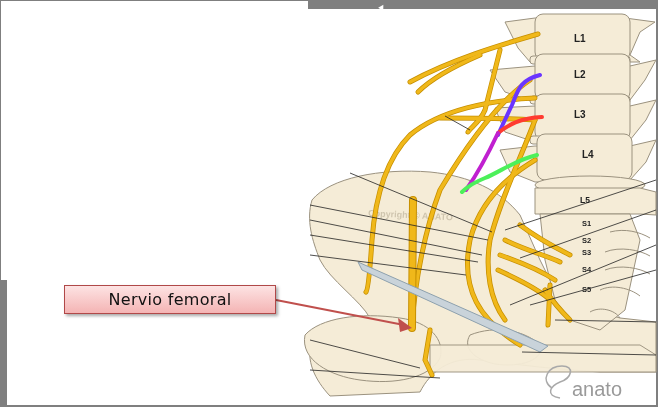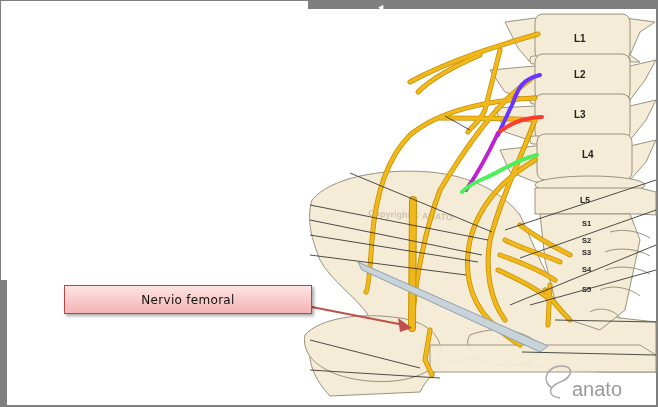--- a/index.html
+++ b/index.html
@@ -8,26 +8,26 @@
   .top-bar { position:absolute; left:308px; top:0; width:350px; height:9px; background:#7f7f7f; }
   .left-bar { position:absolute; left:0; top:280px; width:7px; height:127px; background:#7f7f7f; }
   .border-top { position:absolute; left:0; top:0; width:308px; height:1px; background:#7f7f7f; }
   .border-left { position:absolute; left:0; top:0; width:1px; height:280px; background:#7f7f7f; }
   .border-right { position:absolute; right:0; top:0; width:2px; height:407px; background:#7f7f7f; }
   .border-bottom { position:absolute; left:0; bottom:0; width:658px; height:2px; background:#7f7f7f; }
   .panel-mask { position:absolute; left:1px; top:1px; width:306px; height:278px; background:#ffffff; }
   svg.diagram { position:absolute; left:0; top:0; }
   .vlabel { font-family:"Liberation Sans", sans-serif; font-weight:bold; fill:#222; }
   .callout {
-    position:absolute; left:64px; top:285px; width:248px; height:29px;
+    position:absolute; left:64px; top:285px; width:212px; height:29px;
     box-sizing:border-box; border:1px solid #b04848;
     background:linear-gradient(#fde3e3, #f4b4b4);
     box-shadow:2px 2px 3px rgba(0,0,0,0.35);
     display:flex; align-items:center; justify-content:center;
-    font-family:"DejaVu Sans", sans-serif; font-size:12px; color:#111; letter-spacing:0.3px;
+    font-family:"DejaVu Sans", sans-serif; font-size:16px; color:#111; letter-spacing:0.3px;
   }
   .cursor { position:absolute; left:379px; top:6px; width:0; height:0; border-left:3px solid transparent; border-right:3px solid transparent; border-top:5px solid #ffffff; transform:rotate(-30deg); }
 </style>
 </head>
 <body>
 
 <div class="frame">
   <div class="top-bar"></div>
   <div class="left-bar"></div>
   <div class="border-right"></div>

